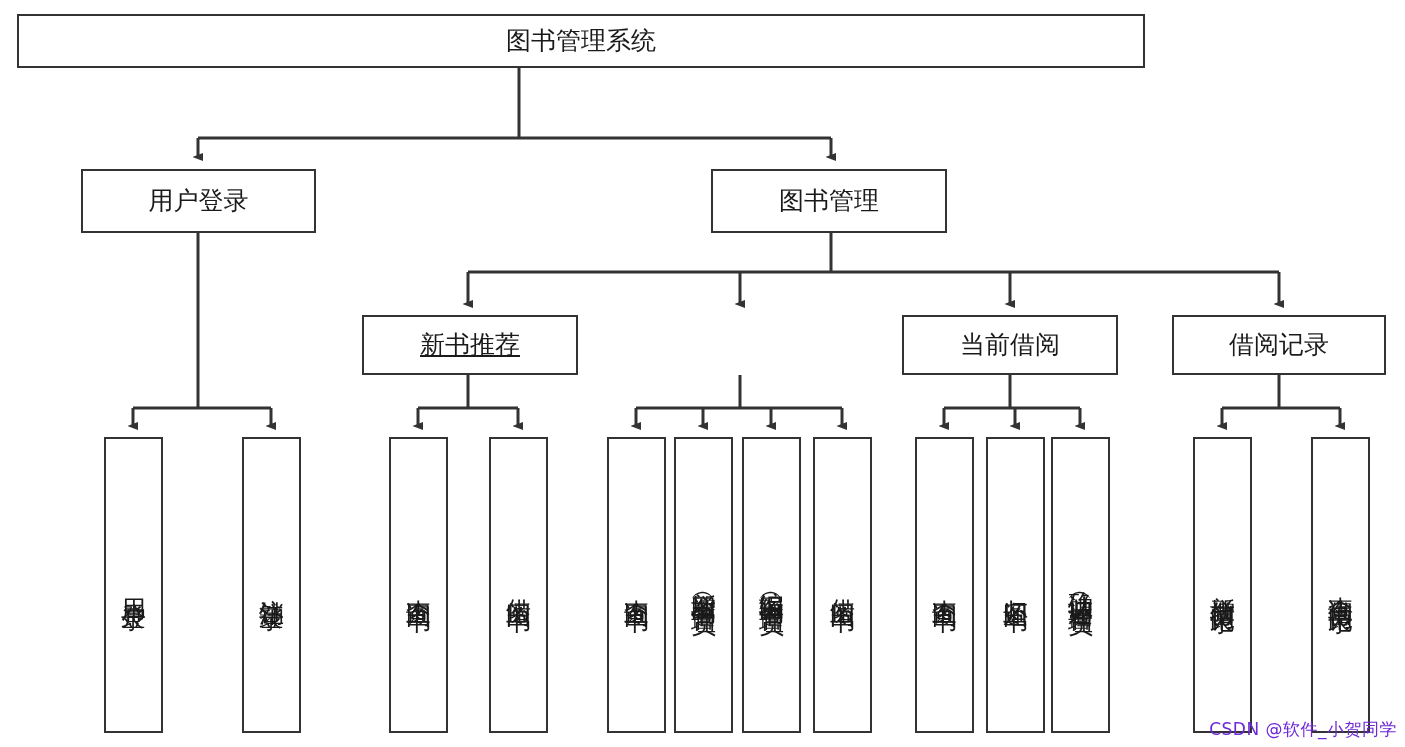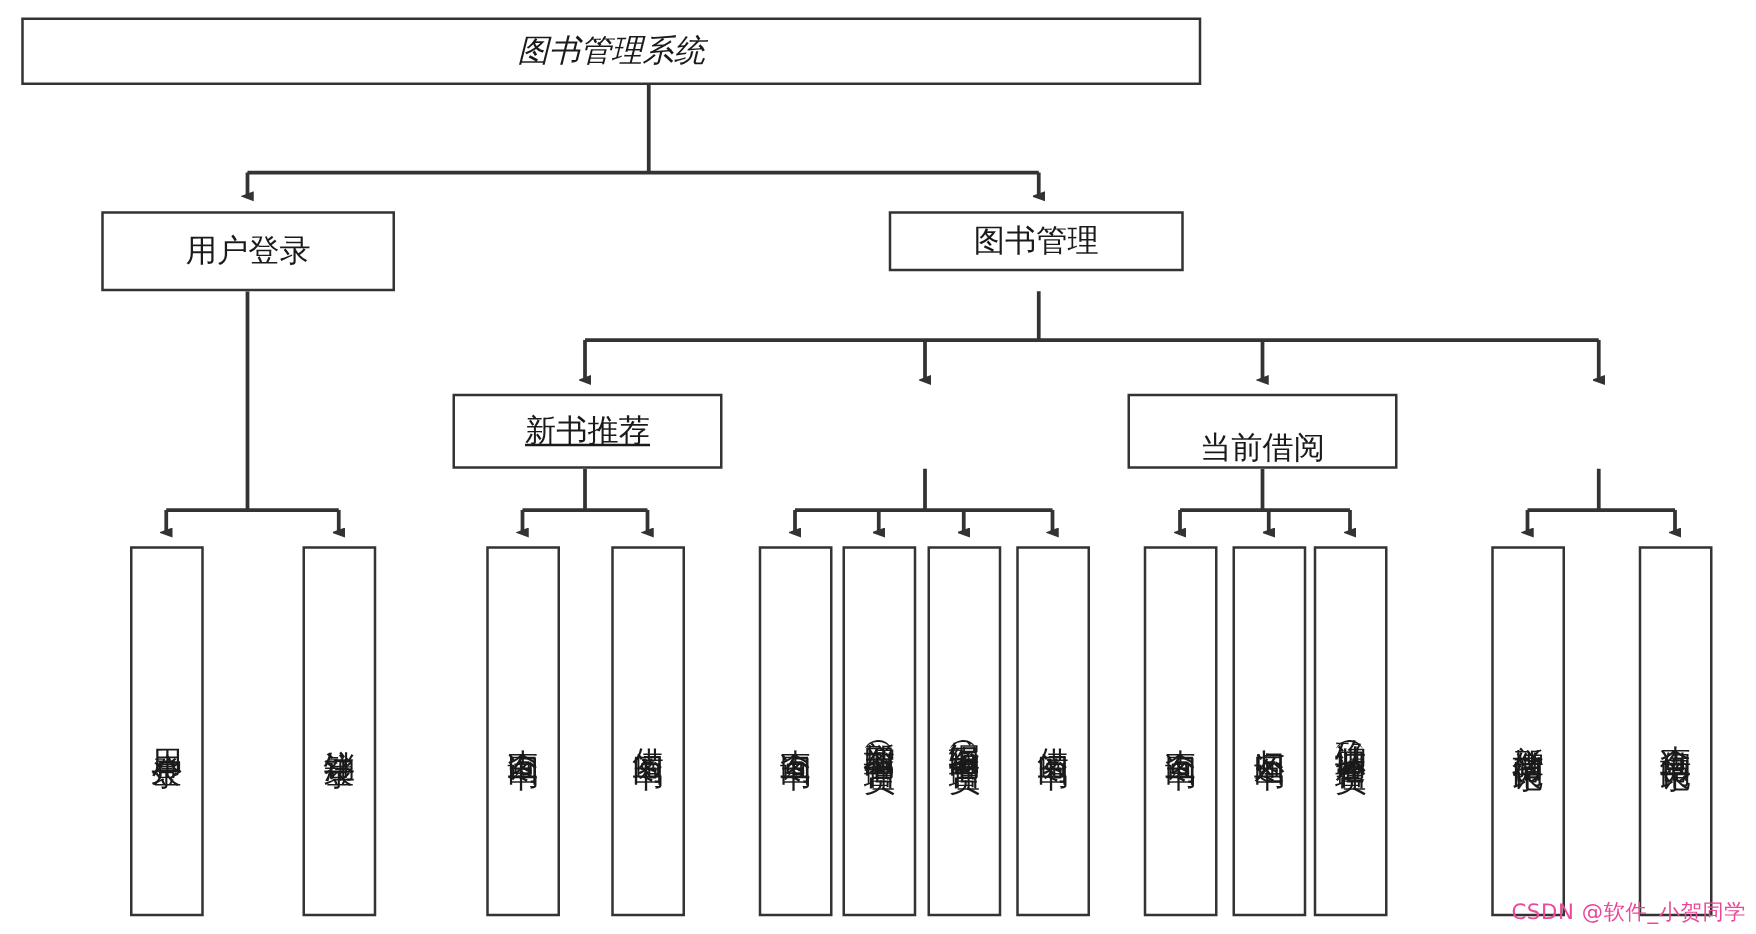--- a/index.html
+++ b/index.html
@@ -55,21 +55,21 @@
     font-size: 25px;
     letter-spacing: 3px;
     line-height: 1;
     white-space: nowrap;
   }
   #watermark {
     position: absolute;
     right: 8px;
     bottom: 6px;
     font-size: 17px;
-    color: #ec4899;
+    color: #6d28d9;
     letter-spacing: 0.5px;
     user-select: none;
     pointer-events: none;
   }
 </style>
 </head>
 <body>
 
 <div id="canvas">
 
@@ -116,36 +116,39 @@
       <path d="M1015,408 L1015,426" marker-end="url(#arrow)"></path>
       <path d="M1080,408 L1080,426" marker-end="url(#arrow)"></path>
 
       <path d="M1279,375 L1279,408"></path>
       <path d="M1222,408 L1340,408"></path>
       <path d="M1222,408 L1222,426" marker-end="url(#arrow)"></path>
       <path d="M1340,408 L1340,426" marker-end="url(#arrow)"></path>
     </g>
   </svg>
 
-  <div class="node horizontal" style="left:17px; top:14px; width:944px; height:54px;font-style:italic;">
+  <div class="node horizontal" style="left:17px; top:14px; width:1128px; height:54px;">
     <span class="node-label">图书管理系统</span>
   </div>
 
   <div class="node horizontal" style="left:81px; top:169px; width:235px; height:64px;">
     <span class="node-label">用户登录</span>
   </div>
-  <div class="node horizontal" style="left:711px; top:169px; width:236px; height:48px;">
+  <div class="node horizontal" style="left:711px; top:169px; width:236px; height:64px;">
     <span class="node-label">图书管理</span>
   </div>
 
   <div class="node horizontal" style="left:362px; top:315px; width:216px; height:60px;text-decoration:underline;">
     <span class="node-label">新书推荐</span>
   </div>
-  <div class="node horizontal" style="left:902px; top:315px; width:216px; height:60px;align-items:flex-end;">
+  <div class="node horizontal" style="left:902px; top:315px; width:216px; height:60px;">
     <span class="node-label">当前借阅</span>
+  </div>
+  <div class="node horizontal" style="left:1172px; top:315px; width:214px; height:60px;">
+    <span class="node-label">借阅记录</span>
   </div>
 
   <div class="node vertical" style="left:104px; top:437px; width:59px; height:296px;">
     <span class="node-label">用户登录</span>
   </div>
   <div class="node vertical" style="left:242px; top:437px; width:59px; height:296px;">
     <span class="node-label">注销登录</span>
   </div>
 
   <div class="node vertical" style="left:389px; top:437px; width:59px; height:296px;">

